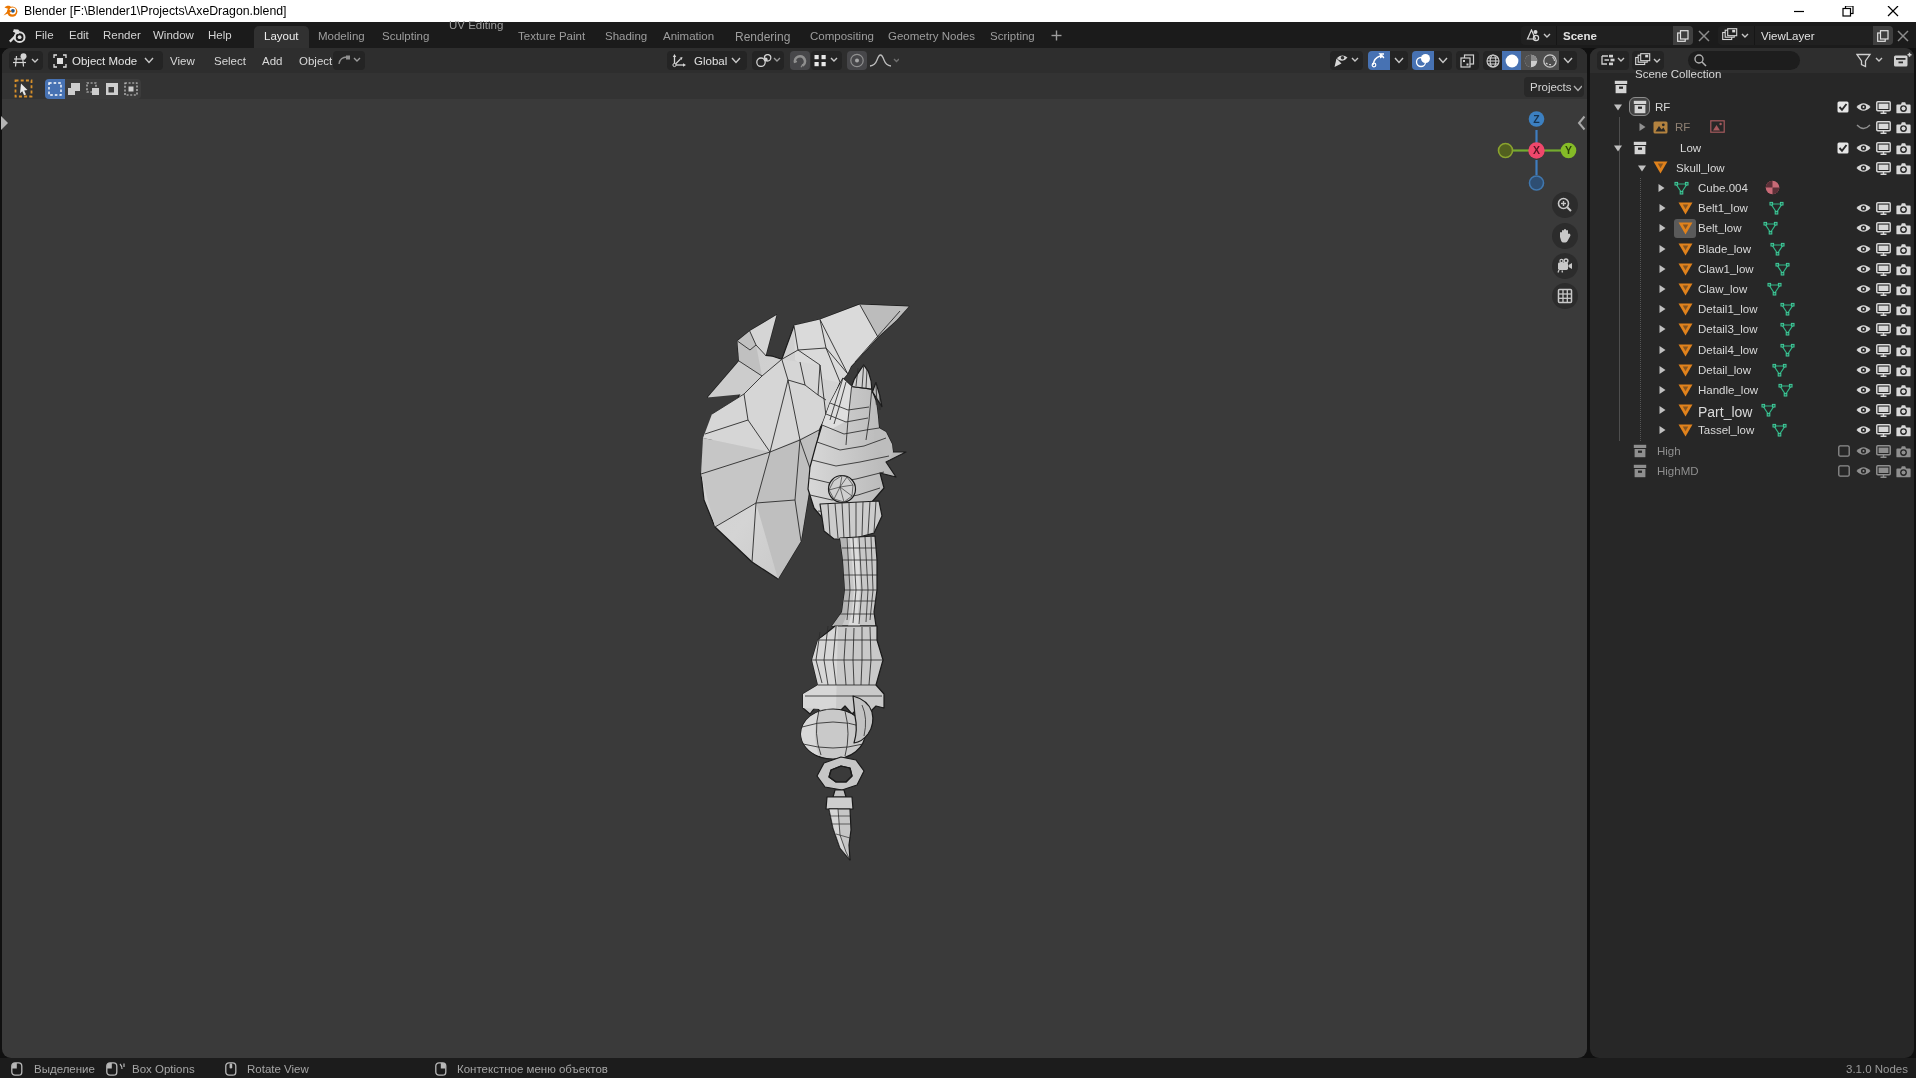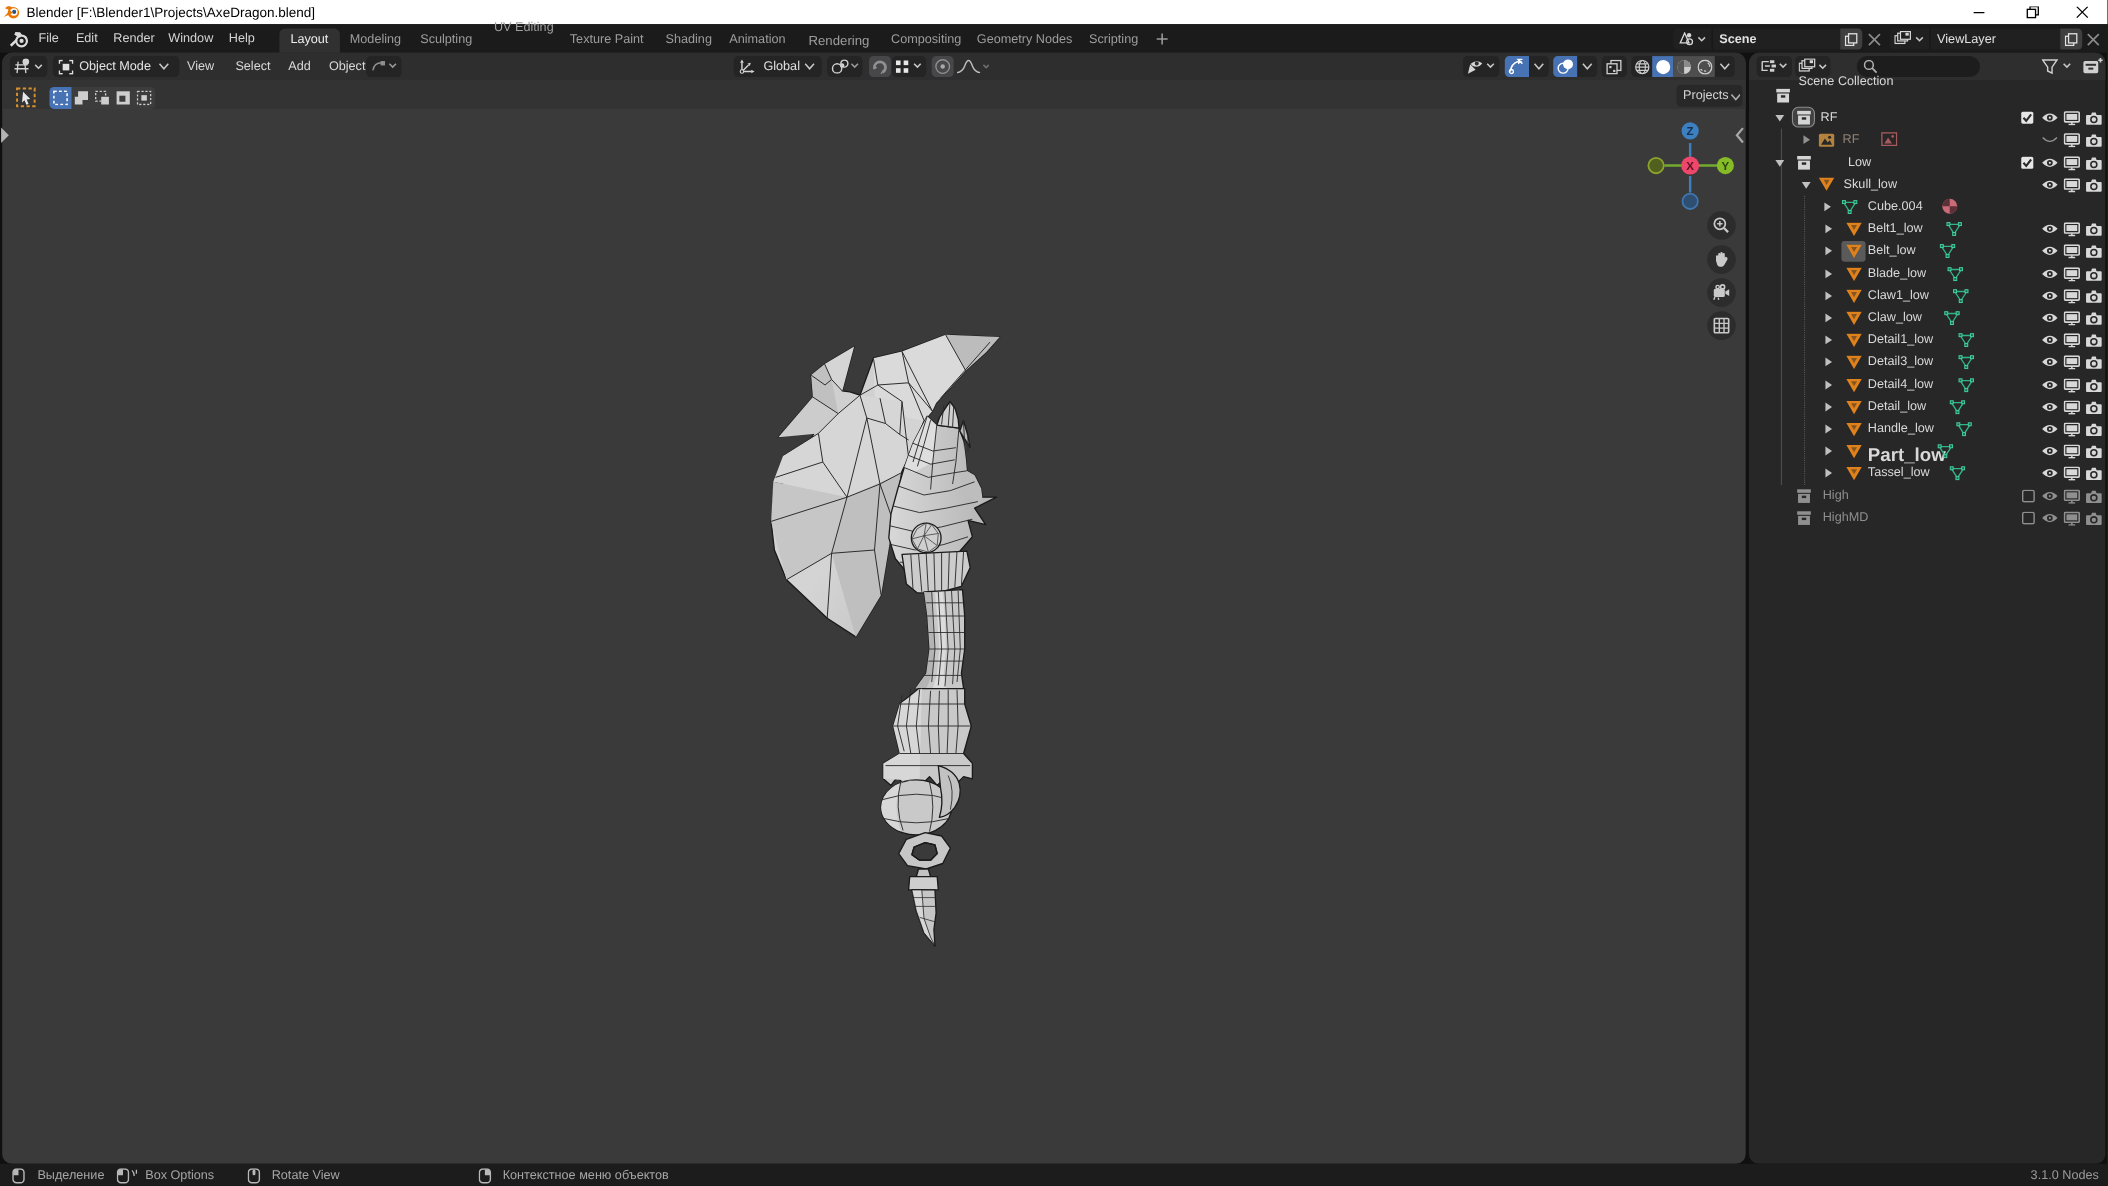--- a/index.html
+++ b/index.html
@@ -978,21 +978,21 @@
 <circle cx="7.5" cy="7.6" r="3.4" fill="#272727"></circle>
 <circle cx="7.5" cy="7.6" r="2" fill="#d8d8d8"></circle>
 </svg>
 <svg style="position:absolute;left:1658px;top:405px;" width="9" height="10" viewBox="0 0 9 10">
     <path d="M1.5 1 L7.5 5 L1.5 9 Z" fill="#c0c0c0"></path>
   </svg>
 <svg style="position:absolute;left:1678px;top:404px;" width="15" height="13" viewBox="0 0 15 13">
 <path d="M0.5 0.5 L14.5 0.5 L7.5 12.5 Z" fill="#e0821c"></path>
 <path d="M4.8 2.5 L10.2 2.5 L7.5 7.2 Z" fill="#272727" opacity="0.5"></path>
 </svg>
-<div style="position:absolute;left:1698px;top:405px;font-size:17px;color:#d9d9d9;font-weight:bold;white-space:nowrap;line-height:1;">Part_low</div>
+<div style="position:absolute;left:1698px;top:405px;font-size:14px;color:#d9d9d9;font-weight:normal;white-space:nowrap;line-height:1;">Part_low</div>
 <svg style="position:absolute;left:1761px;top:403px;" width="15" height="14" viewBox="0 0 15 14">
 <g stroke="#30b586" stroke-width="1.2" fill="none">
 <path d="M2 3 L13 3 L7.5 11.5 Z"></path>
 </g>
 <g fill="#45d0a0">
       <rect x="0.5" y="0.9" width="3.6" height="3.6"></rect>
       <rect x="10.9" y="0.9" width="3.6" height="3.6"></rect>
       <rect x="5.7" y="9.9" width="3.6" height="3.6"></rect>
     </g>
 <g fill="#1d6b4f">

